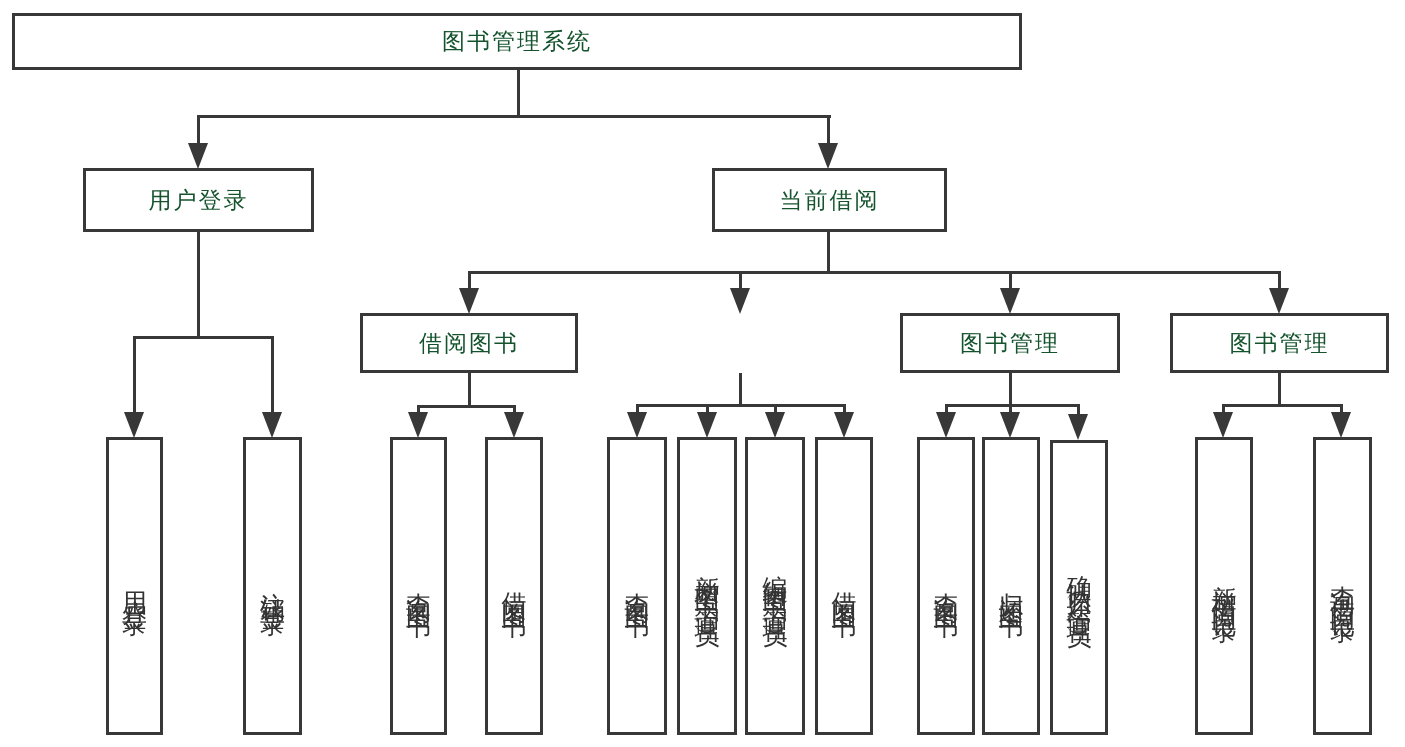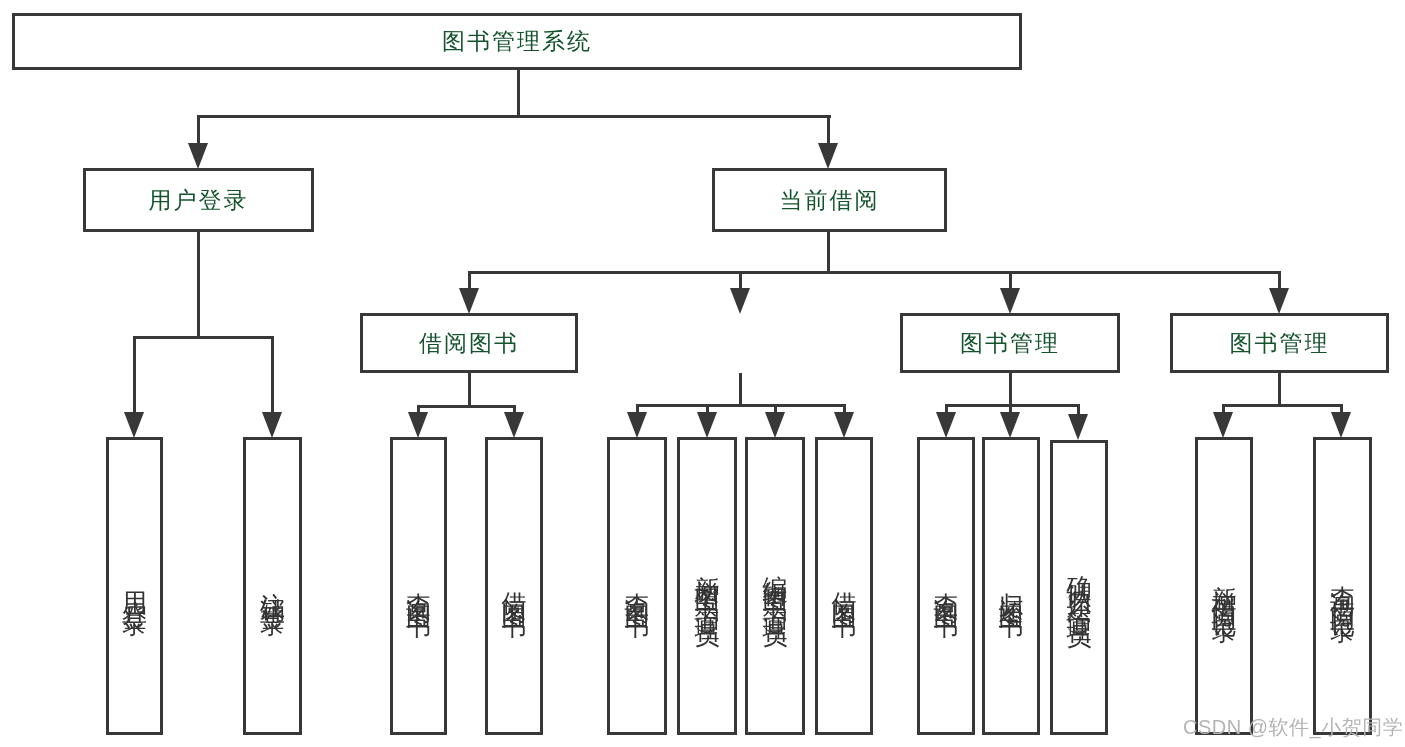--- a/index.html
+++ b/index.html
@@ -177,15 +177,14 @@
     <span>确认归还（管理员）</span>
   </div>
 
   <div class="box v" style="left:1195px;top:437px;width:58px;height:298px">
     <span>新增借阅记录</span>
   </div>
   <div class="box v" style="left:1313px;top:437px;width:59px;height:298px">
     <span>查询借阅记录</span>
   </div>
 
-  <div class="watermark">CSDN @软件_小贺同学</div>
 
 </div>
 
 </body></html>

